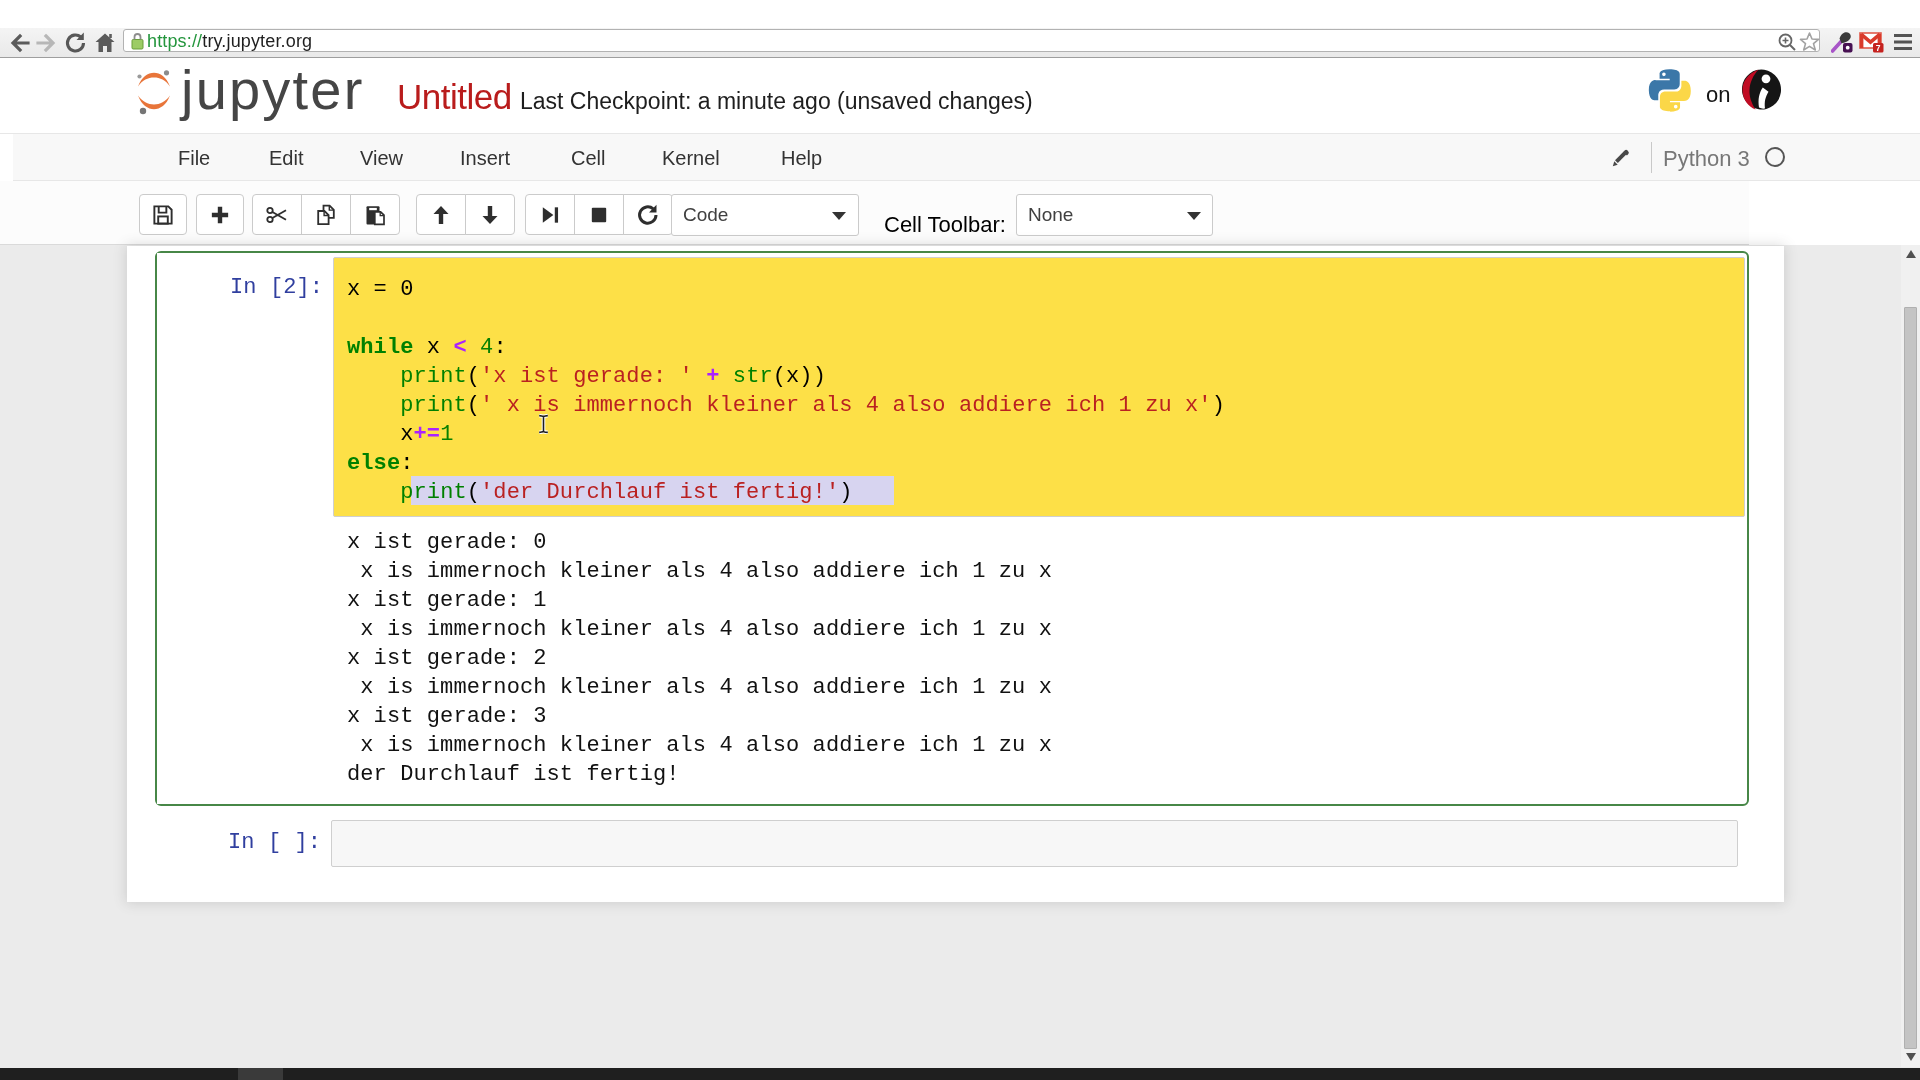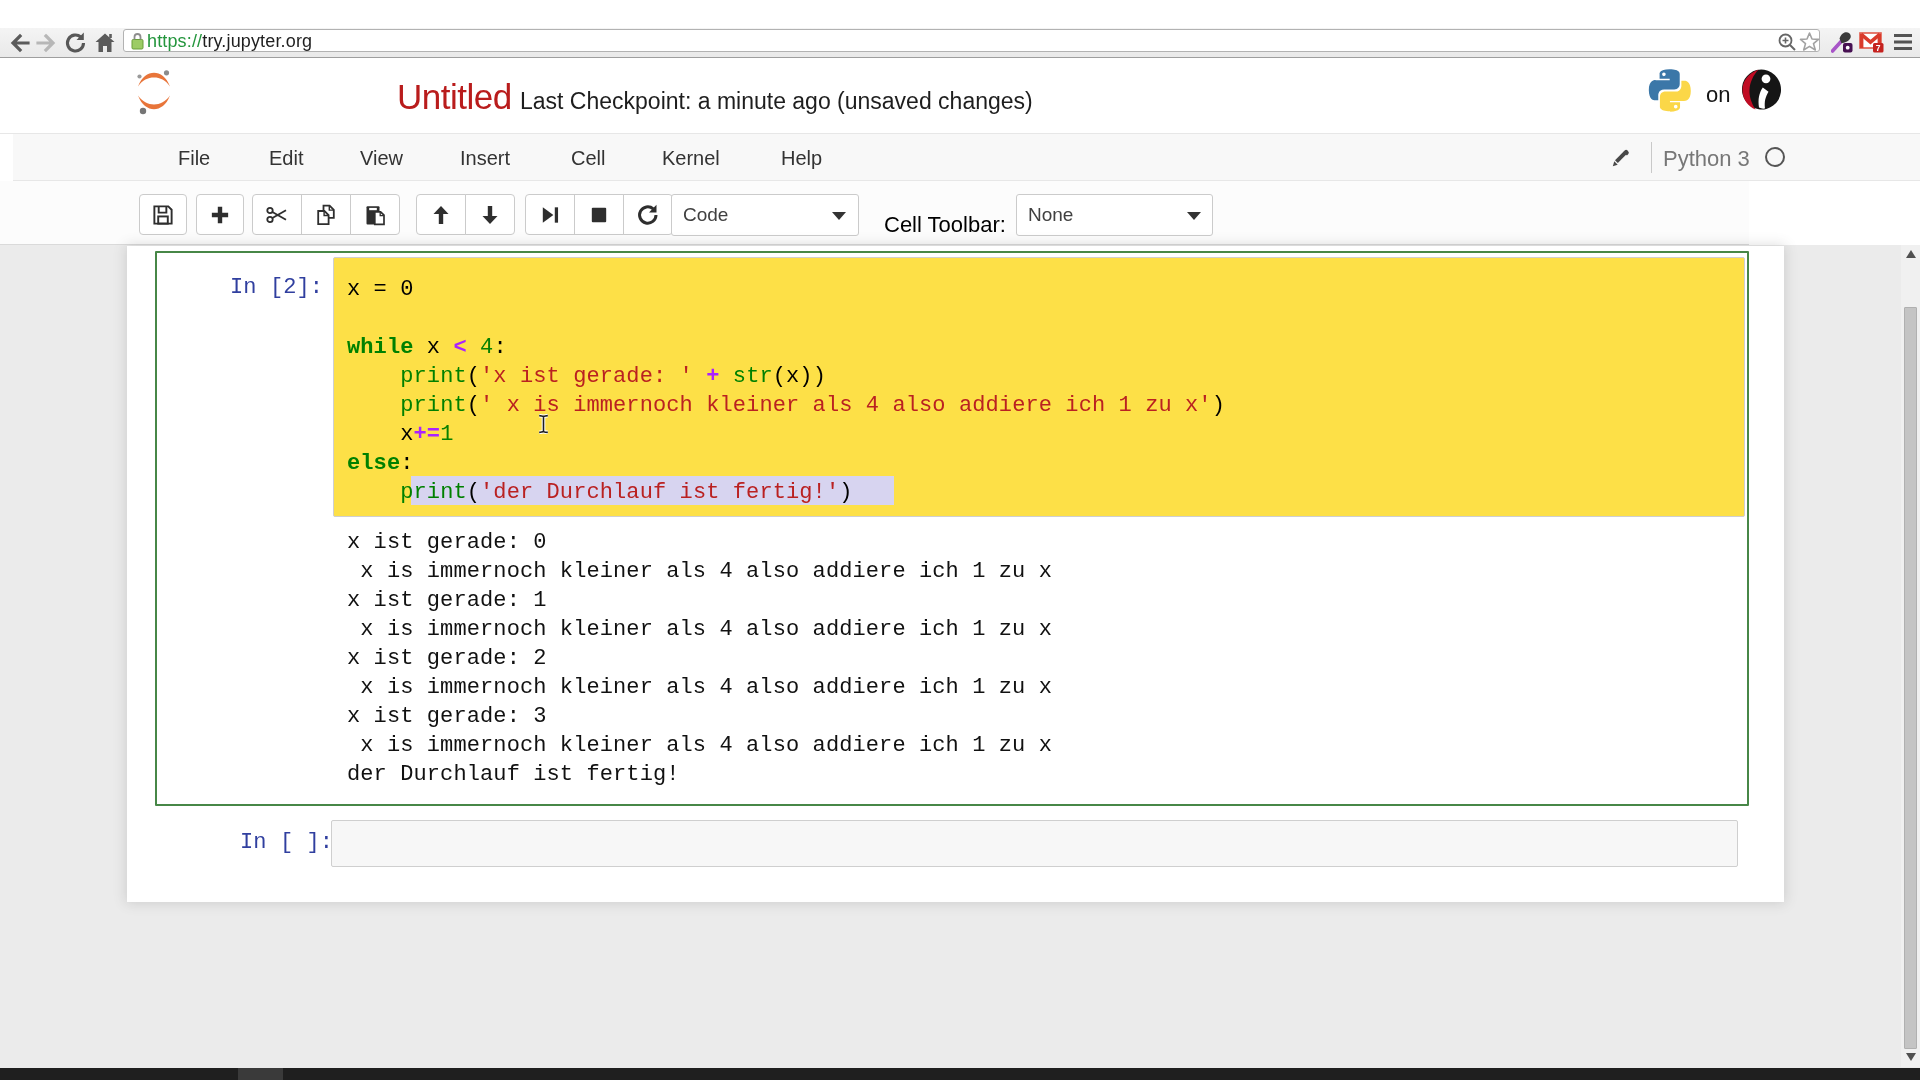--- a/index.html
+++ b/index.html
@@ -45,34 +45,34 @@
   .tbtn svg { position:absolute; left:50%; top:50%; transform:translate(-50%,-50%); }
   .tsel { position:absolute; top:13px; height:42px; background:#fff; border:1px solid #cbcbcb; border-radius:3px; font-size:19px; color:#404040; }
   .tsel .lab { position:absolute; left:11px; top:9px; }
   .caret { position:absolute; width:0; height:0; border-left:7px solid transparent; border-right:7px solid transparent; border-top:8px solid #333; top:17px; }
 
   
   #nbody { position:absolute; left:0; top:187px; width:1920px; height:835px; background:#ebebeb; }
   #container { position:absolute; left:127px; top:1px; width:1657px; height:656px; background:#fff;
                box-shadow:0 0 12px 1px rgba(87,87,87,0.2); }
   
-  #cell1 { position:absolute; left:28px; top:5px; width:1594px; height:555px; border:2px solid #478747; border-radius:1px; background:#fff;}
+  #cell1 { position:absolute; left:28px; top:5px; width:1594px; height:555px; border:2px solid #478747; border-radius:6px; background:#fff;}
   #cell1 .promptcol { position:absolute; left:0; top:0; width:176px; height:100%; background:#fff; }
   #prompt1 { position:absolute; left:73px; top:22px; font-family:"Liberation Mono",monospace; font-size:22px; letter-spacing:0.1px; color:#303f9f; }
   #input1 { position:absolute; left:176px; top:4px; width:1412px; height:260px; background:#fde047; border:1px solid #cfcfcf; border-radius:2px; }
   #code1 { position:absolute; left:13px; top:17px; font-family:"Liberation Mono",monospace; font-size:22px; line-height:29px; letter-spacing:0.1px; color:#000; white-space:pre; }
   #outwrap { position:absolute; left:190px; top:275px; font-family:"Liberation Mono",monospace; font-size:22px; line-height:29px; letter-spacing:0.1px; color:#111; white-space:pre; }
   .cm-kw { color:#008000; font-weight:bold; }
   .cm-blt { color:#008000; }
   .cm-num { color:#088000; }
   .cm-op { color:#aa22ff; font-weight:bold; }
   .cm-str { color:#ba2121; }
   #selhl { position:absolute; left:77px; top:218px; width:483px; height:29px; background:#d7d4f0; z-index:0; }
 
-  #cell2prompt { position:absolute; left:101px; top:584px; font-family:"Liberation Mono",monospace; font-size:22px; letter-spacing:0.1px; color:#303f9f;margin-left:12px; }
+  #cell2prompt { position:absolute; left:101px; top:584px; font-family:"Liberation Mono",monospace; font-size:22px; letter-spacing:0.1px; color:#303f9f; }
   #cell2input { position:absolute; left:204px; top:574px; width:1407px; height:47px; background:#f7f7f7; border:1px solid #cfcfcf; border-radius:2px; }
 
   
   #sbtrack { position:absolute; left:1901px; top:0; width:19px; height:822px; background:#f0f0f0; }
   #sbthumb { position:absolute; left:3px; top:62px; width:13px; height:742px; background:#c4c4c4; border:1px solid #b0b0b0; border-radius:1px; }
   
   #botbar { position:absolute; left:0; top:1068px; width:1920px; height:12px; background:#1f1f1f; }
   #botbar .notch { position:absolute; left:238px; top:0; width:45px; height:12px; background:#3a3a3a; }
 </style>
 </head>
@@ -133,20 +133,21 @@
 
   <div id="page">
     <div id="jheader">
       <svg class="abs" style="left:135px;top:11px" width="38" height="47" viewBox="0 0 38 47">
         <path d="M3 17.5 C6.5 8 13 3.8 19 3.8 C25 3.8 31.5 8 35 17.5 C30.5 11.2 25 8.6 19 8.6 C13 8.6 7.5 11.2 3 17.5 Z" fill="#e8753a"></path>
         <path d="M3 26.5 C6.5 36 13 40.2 19 40.2 C25 40.2 31.5 36 35 26.5 C30.5 32.8 25 35.4 19 35.4 C13 35.4 7.5 32.8 3 26.5 Z" fill="#e8753a"></path>
         <circle cx="4.5" cy="7.5" r="2.1" fill="#9a9a9a"></circle>
         <circle cx="31.5" cy="3.8" r="2.6" fill="#8c8c8c"></circle>
         <circle cx="8" cy="42" r="3.2" fill="#757575"></circle>
       </svg>
+      <div id="jlogotext">jupyter</div>
       <div id="untitled">Untitled</div>
       <div id="checkpoint">Last Checkpoint: a minute ago (unsaved changes)</div>
 
       <svg class="abs" style="left:1645px;top:5px" width="50" height="55" viewBox="0 0 110 110">
         <path d="M53.9 8.5c-23.3 0-21.8 10.1-21.8 10.1l0 10.5h22.2v3.1H23.3s-14.9-1.7-14.9 21.8 13 22.7 13 22.7h7.8v-10.9s-.4-13 12.8-13h22s12.4.2 12.4-12V18.9s1.9-10.4-22.5-10.4zM41.6 15.5a4 4 0 1 1 0 8 4 4 0 0 1 0-8z" fill="#3b77a8"></path>
         <path d="M55.3 101.6c23.3 0 21.8-10.1 21.8-10.1l0-10.5H54.9v-3.1h31s14.9 1.7 14.9-21.8-13-22.7-13-22.7H80v10.9s.4 13-12.8 13h-22s-12.4-.2-12.4 12v20.9s-1.9 10.4 22.5 10.4zM67.6 94.6a4 4 0 1 1 0-8 4 4 0 0 1 0 8z" fill="#fbd748"></path>
       </svg>
       <div id="onword">on</div>
 
       <svg class="abs" style="left:1741px;top:10px" width="41" height="44" viewBox="0 0 41 44">

